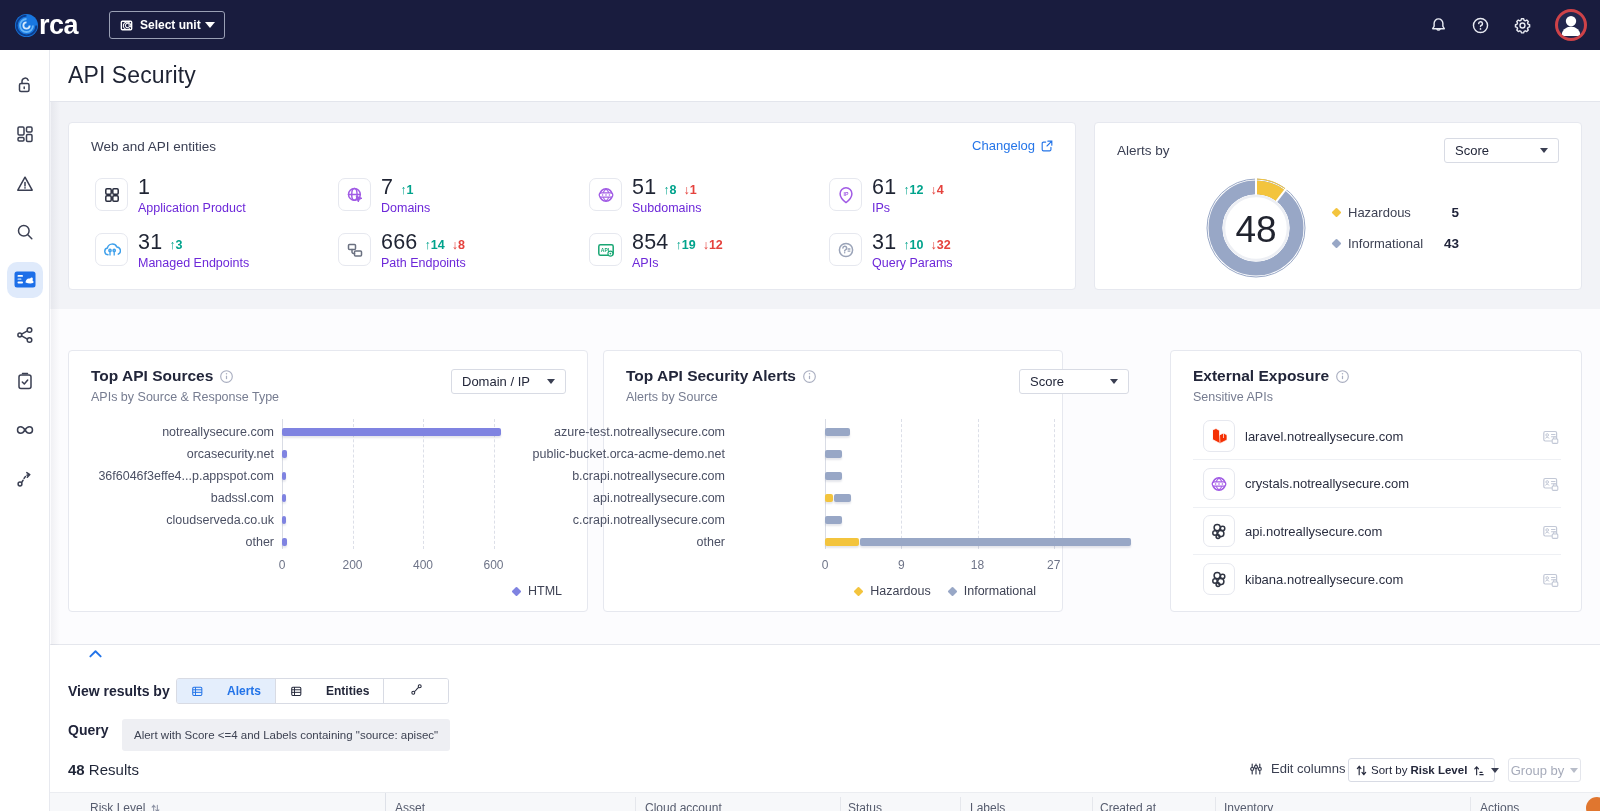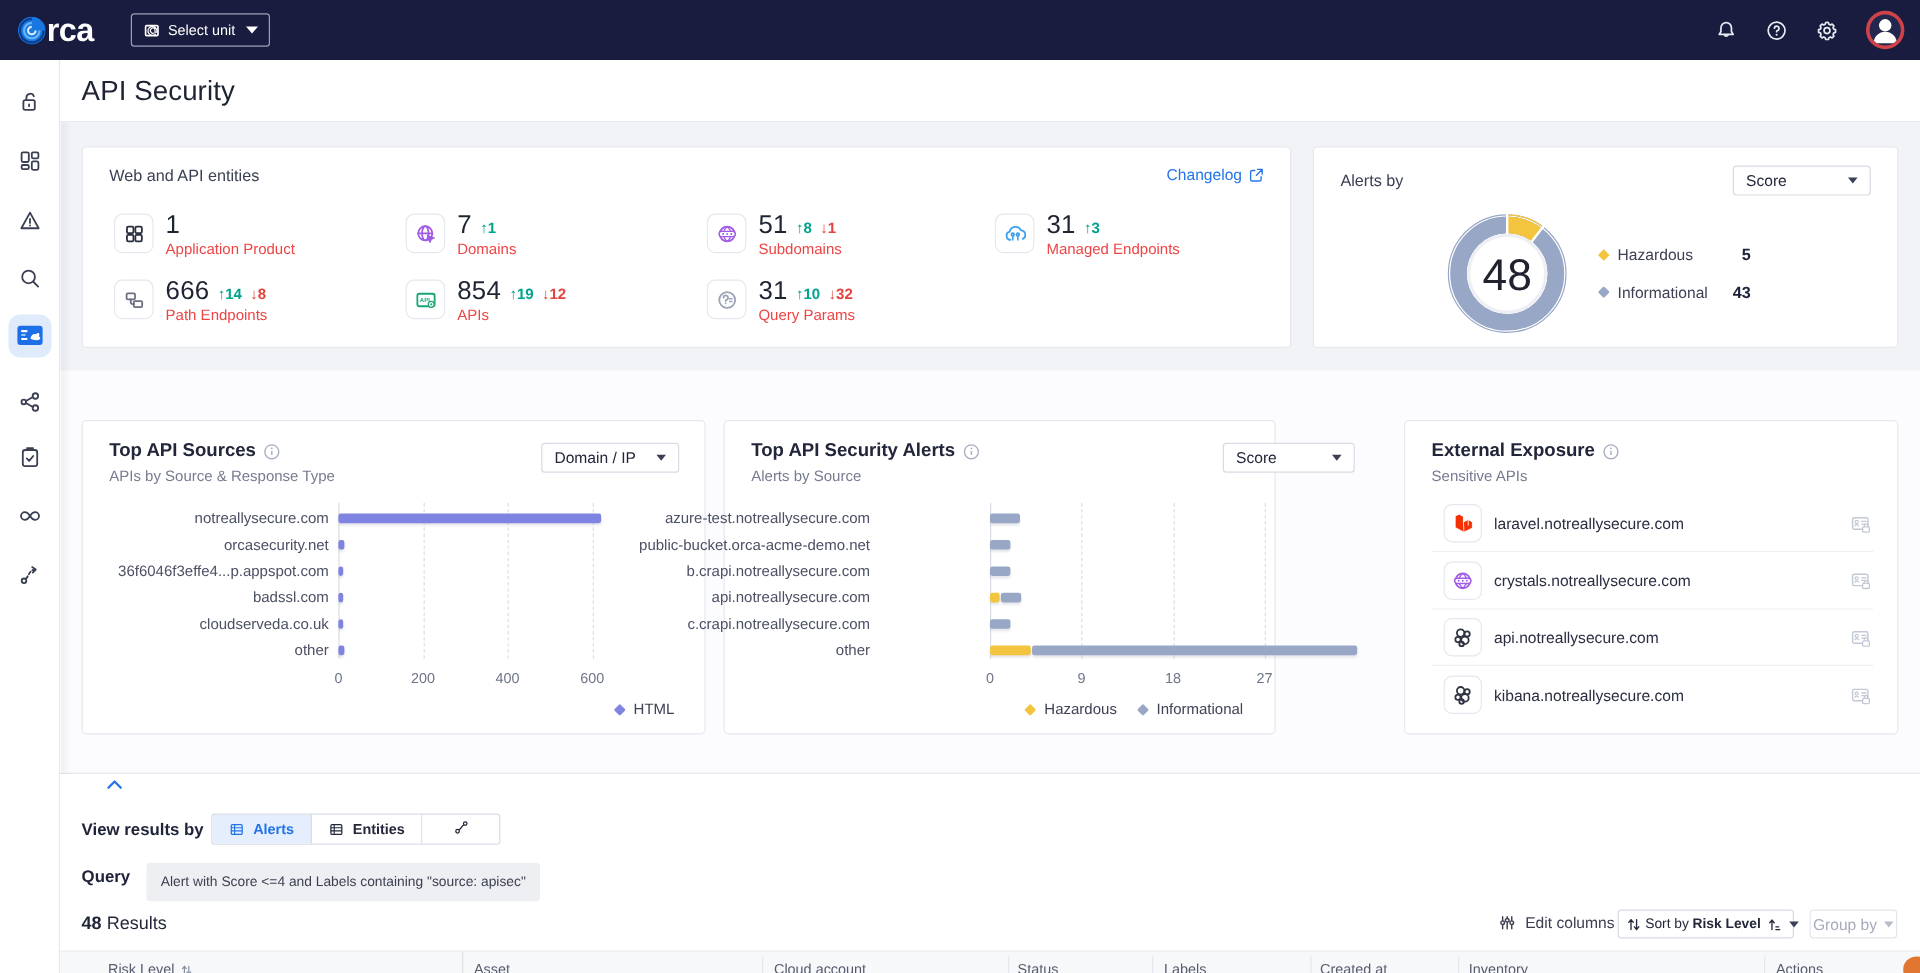--- a/index.html
+++ b/index.html
@@ -5,21 +5,21 @@
   * { box-sizing: border-box; margin: 0; padding: 0; }
   html,body { width:1600px; height:811px; overflow:hidden; }
   body { font-family: "Liberation Sans", sans-serif; color:#23273A; }
   #root { position:relative; width:1600px; height:811px; background:#fff; overflow:hidden; }
 
   
   .topbar { position:absolute; left:0; top:0; width:1600px; height:50px; background:#191C3E; display:flex; align-items:center; }
   .logo { display:flex; align-items:center; margin-left:15px; width:72px; }
   .logo-text { color:#fff; font-size:27px; font-weight:700; letter-spacing:-0.5px; margin-left:1px; }
   .unit-select { margin-left:22px; width:116px; height:28px; border:1px solid #9aa0b5; border-radius:3px; display:flex; align-items:center; padding:0 9px; color:#fff; cursor:pointer; }
-  .unit-select .lbl { font-size:12px; font-weight:400; margin-left:6px; }
+  .unit-select .lbl { font-size:12px; font-weight:700; margin-left:6px; }
   .unit-select .caret { margin-left:auto; }
   .caret { width:0; height:0; border-left:5px solid transparent; border-right:5px solid transparent; border-top:6px solid #fff; }
   .topbar-right { position:absolute; right:0; top:0; height:50px; display:flex; align-items:center; }
   .topbar-icon { color:#E8EAF2; margin-right:23px; cursor:pointer; display:flex; }
   .avatar { width:32px; height:32px; border-radius:50%; background:#23264d; border:3px solid #CE4248; margin-right:13px; display:flex; align-items:center; justify-content:center; cursor:pointer; overflow:hidden; }
 
   
   .sidebar { position:absolute; left:0; top:50px; width:50px; height:761px; background:#fff; border-right:1px solid #E7E9EF; z-index:5; }
   .side-item { position:absolute; left:0; width:50px; display:flex; justify-content:center; color:#3A3F52; cursor:pointer; }
   .side-active { position:absolute; left:7px; width:36px; height:36px; background:#DFEAFB; border-radius:10px; display:flex; align-items:center; justify-content:center; cursor:pointer; }
@@ -45,21 +45,21 @@
   .changelog { position:absolute; right:21px; top:15px; font-size:13px; color:#2575E8; display:flex; align-items:center; gap:5px; cursor:pointer; }
   .stats-grid { position:absolute; left:26px; top:55px; width:956px; display:grid; grid-template-columns:243px 251px 240px 1fr; row-gap:22px; }
   .stat { display:flex; height:33px; }
   .stat-icon-box { width:33px; height:33px; border:1px solid #E6E8EF; border-radius:7px; display:flex; align-items:center; justify-content:center; flex:none; }
   .stat-body { margin-left:10px; position:relative; top:-3px; white-space:nowrap; }
   .stat-line { display:flex; align-items:baseline; }
   .stat-value { font-size:21.5px; font-weight:500; color:#1F2433; letter-spacing:0.2px; }
   .delta { font-size:12.5px; font-weight:700; margin-left:7px; }
   .delta.up { color:#00A38C; }
   .delta.down { color:#E5423D; }
-  .stat-label { font-size:12.5px; color:#ef4444; margin-top:1px; }
+  .stat-label { font-size:12.5px; color:#6d28d9; margin-top:1px; }
 
   
   #alertsby-card { left:1094px; top:122px; width:488px; height:168px; }
   #alertsby-card .head { position:absolute; left:22px; top:20px; }
   #donut { position:absolute; left:109px; top:53px; }
   .legend-col { position:absolute; left:238px; top:80px; width:126px; }
   .legend-row { display:flex; align-items:center; height:18px; margin-bottom:13px; }
   .diamond { width:7px; height:7px; transform:rotate(45deg); border-radius:1px; flex:none; }
   .legend-label { font-size:13px; color:#3E4254; margin-left:8px; }
   .legend-value { margin-left:auto; font-size:13.5px; font-weight:700; color:#20243A; }
@@ -85,21 +85,21 @@
   .exp-row { position:absolute; left:0; width:368px; height:47px; display:flex; align-items:center; border-bottom:1px solid #EEF0F4; }
   .exp-row:last-child { border-bottom:none; }
   .exp-icon-box { width:32px; height:32px; border:1px solid #E6E8EF; border-radius:7px; display:flex; align-items:center; justify-content:center; margin-left:10px; flex:none; }
   .exp-label { font-size:13px; color:#2A2E40; margin-left:10px; }
   .exp-action { margin-left:auto; margin-right:2px; color:#C2C8D6; cursor:pointer; display:flex; }
 
   
   .collapse-btn { position:absolute; left:88px; top:648px; color:#2273E8; cursor:pointer; }
   .view-by-label { position:absolute; left:68px; top:683px; font-size:14px; font-weight:700; color:#20243A; }
   .tabs { position:absolute; left:176px; top:678px; display:flex; border:1px solid #D8DBE4; border-radius:3px; overflow:hidden; height:26px; background:#fff; }
-  .tab { display:flex; align-items:center; gap:7px; padding:4px 14px; font-size:12px; font-weight:700; color:#23273A; border-right:1px solid #D8DBE4; cursor:pointer; background:#fff; }
+  .tab { display:flex; align-items:center; gap:23px; padding:4px 14px; font-size:12px; font-weight:700; color:#23273A; border-right:1px solid #D8DBE4; cursor:pointer; background:#fff; }
   .tab:last-child { border-right:none;flex-direction:column; }
   .tab.active { background:#E4EEFC; color:#2273E8; }
   .query-label { position:absolute; left:68px; top:722px; font-size:14px; font-weight:700; color:#20243A; }
   .query-chip { position:absolute; left:122px; top:719px; height:21px; background:#EEEFF3; border-radius:3px; display:flex; align-items:center; padding:16px 12px; font-size:11.5px; color:#3D4252; }
   .results-count { position:absolute; left:68px; top:761px; font-size:15px; color:#1F2537; }
   .results-count b { font-weight:700; }
   .edit-columns { position:absolute; left:1249px; top:761px; display:flex; align-items:center; gap:8px; font-size:13px; color:#3A3F51; cursor:pointer; }
   .sort-btn { position:absolute; left:1348px; top:758px; width:147px; height:24px; border:1px solid #D8DBE4; border-radius:3px; background:#fff; display:flex; align-items:center; padding:0 6px; gap:3px; font-size:11.5px; color:#23273A; cursor:pointer; white-space:nowrap; }
   .sort-btn .bold { font-weight:700; }
   .sort-btn .caret { border-top-color:#3A3F52; border-left-width:4.5px; border-right-width:4.5px; border-top-width:5.5px; margin-left:3px; }
@@ -317,20 +317,36 @@
               <circle cx="12.4" cy="9" r="0.8" fill="currentColor"></circle>
             </svg>
           </div>
           <div class="stat-body">
             <div class="stat-line">
               <span class="stat-value">51</span>
               <span class="delta up">↑8</span>
               <span class="delta down">↓1</span>
             </div>
             <div class="stat-label">Subdomains</div>
+          </div>
+        </div>
+        <div class="stat">
+          <div class="stat-icon-box" style="color: rgb(161, 91, 229);">
+            <svg width="18" height="18" viewBox="0 0 18 18" fill="none" xmlns="http://www.w3.org/2000/svg">
+              <path d="M9 1.8 a5.9 5.9 0 0 1 5.9 5.9 c0 3.6-4.2 7.6-5.9 8.9 -1.7-1.3-5.9-5.3-5.9-8.9 A5.9 5.9 0 0 1 9 1.8 Z" stroke="currentColor" stroke-width="1.5" stroke-linecap="round" stroke-linejoin="round" fill="none"></path>
+              <text x="9" y="9.6" font-family="Liberation Sans, sans-serif" font-size="5.2" font-weight="700" fill="currentColor" text-anchor="middle">IP</text>
+            </svg>
+          </div>
+          <div class="stat-body">
+            <div class="stat-line">
+              <span class="stat-value">61</span>
+              <span class="delta up">↑12</span>
+              <span class="delta down">↓4</span>
+            </div>
+            <div class="stat-label">IPs</div>
           </div>
         </div>
         <div class="stat">
           <div class="stat-icon-box" style="color: rgb(63, 160, 235);">
             <svg width="18" height="18" viewBox="0 0 18 18" fill="none" xmlns="http://www.w3.org/2000/svg">
               <path d="M5 13.8 a3.4 3.4 0 0 1 -0.6-6.7 5 5 0 0 1 9.4-1.2 3.8 3.8 0 0 1 1.5 7.2" stroke="currentColor" stroke-width="1.5" stroke-linecap="round" stroke-linejoin="round" fill="none"></path>
               <path d="M7 10.2 v4.2 M11.2 10.2 v4.2" stroke="currentColor" stroke-width="1.3"></path>
               <circle cx="7" cy="9.4" r="1.1" stroke="currentColor" stroke-width="1.5" stroke-linecap="round" stroke-linejoin="round" fill="none"></circle>
               <circle cx="11.2" cy="9.4" r="1.1" stroke="currentColor" stroke-width="1.5" stroke-linecap="round" stroke-linejoin="round" fill="none"></circle>
             </svg>

